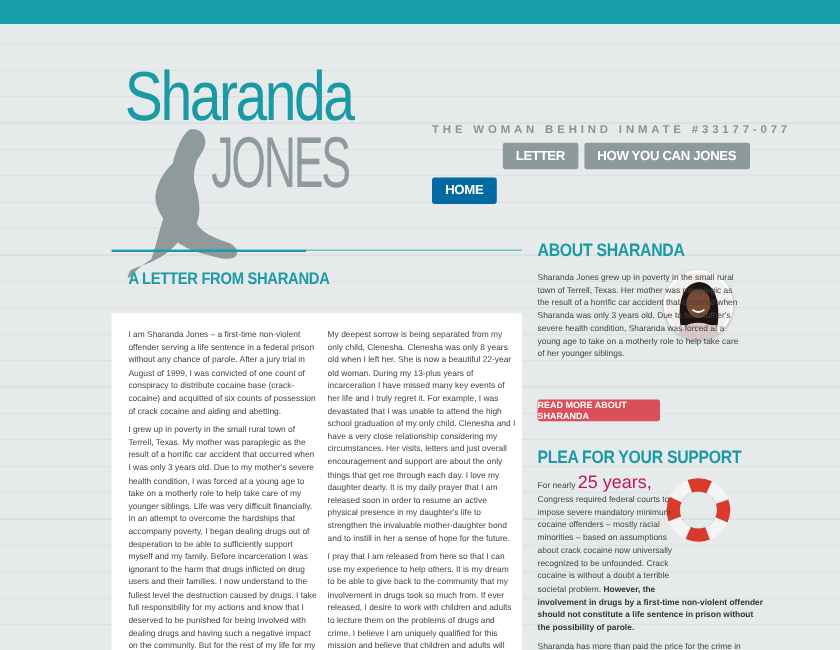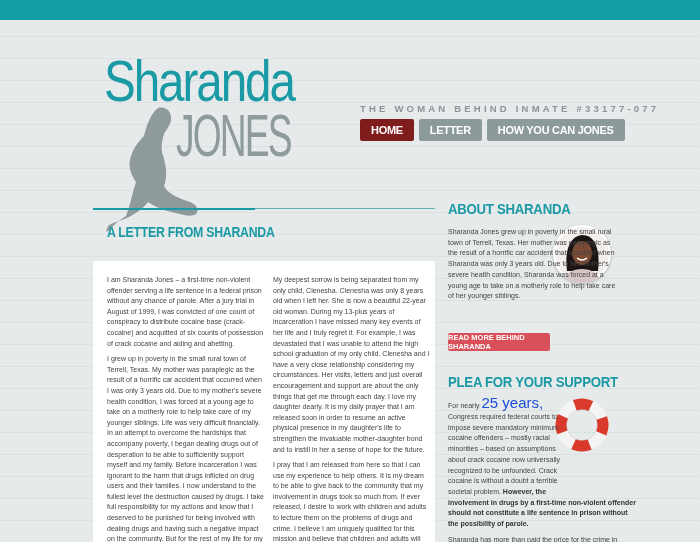--- a/index.html
+++ b/index.html
@@ -35,21 +35,21 @@
     font-size: 9.5px; letter-spacing: 3.2px; color: #8a9495; font-weight: 700;
     font-family: "Liberation Sans", sans-serif;
   }
   .nav { position: absolute; left: 360px; top: 119px; display: flex; gap: 5px; }
   .nav-btn {
     height: 22px; padding: 0 11px; border-radius: 2px;
     font-family: "Liberation Sans", sans-serif; font-weight: 700; font-size: 11px;
     color: #fff; display: flex; align-items: center; letter-spacing: -0.3px;
     transform-origin: left center;
   }
-  .nav-btn.active { background: #7f1d1d; }
+  .nav-btn.active { background: #0369a1; margin-top: 29px; }
   .nav-btn.inactive { background: #8d9a9a; }
 
   
   .rule-thick { position: absolute; left: 93px; top: 208px; width: 162px; height: 2px; background: #1a9aa5; }
   .rule-thin { position: absolute; left: 255px; top: 208px; width: 180px; height: 1px; background: #5ab6bd; }
 
   .letter-title {
     position: absolute; left: 107px; top: 224px;
     font-family: "Liberation Sans", sans-serif; font-weight: 700;
     font-size: 14px; color: #1a9aa5; letter-spacing: -0.3px;
@@ -76,21 +76,21 @@
     position: absolute; left: 553px; top: 225px; width: 58px; height: 58px; border-radius: 50%;
     background: #fff; box-shadow: 0 1px 3px rgba(0,0,0,0.25); overflow: hidden;
   }
   .read-more {
     position: absolute; left: 448px; top: 333px; width: 102px; height: 18px;
     background: #d9505a; border-radius: 2px; color: #fff; font-weight: 700;
     font-size: 7.5px; display: flex; align-items: center; justify-content: center; letter-spacing: 0;
   }
 
   .plea-text { position: absolute; left: 448px; top: 398px; width: 190px; font-size: 7px; line-height: 10.7px; color: #444; }
-  .plea-text .big { font-size: 15px; color: #1d4ed8; font-weight: 400; }
+  .plea-text .big { font-size: 15px; color: #be185d; font-weight: 400; }
   .plea-text strong { color: #333; }
   .lifebuoy { position: absolute; left: 552px; top: 395px; width: 60px; height: 60px; }
   .p-gap { height: 5px; }
 </style>
 </head>
 <body>
 
 <div class="topbar"></div>
 
 <div class="logo">
@@ -126,21 +126,21 @@
 <div class="about-photo">
   <svg width="58" height="58" viewBox="0 0 58 58">
     <circle cx="29" cy="29" r="27" fill="#f2efec"></circle>
     <path d="M14 46 C12 30 14 12 29 10 C44 10 47 28 45 46 Z" fill="#1c1414"></path>
     <ellipse cx="29" cy="28" rx="10" ry="12" fill="#7a4a32"></ellipse>
     <path d="M10 58 C12 48 20 44 29 44 C38 44 46 48 48 58 Z" fill="#d8c5c8"></path>
     <path d="M24 33 Q29 37 34 33" stroke="#fff" stroke-width="1.5" fill="none"></path>
   </svg>
 </div>
 <p class="about-text">Sharanda Jones grew up in poverty in the small rural town of Terrell, Texas.  Her mother was paraplegic as the result of a horrific car accident that occurred when Sharanda was only 3 years old.  Due to her mother's severe health condition, Sharanda was forced at a young age to take on a motherly role to help take care of her younger siblings.</p>
-<div class="read-more">READ MORE BEHIND SHARANDA</div>
+<div class="read-more">READ MORE ABOUT SHARANDA</div>
 
 <h3 class="side-title plea-title">PLEA FOR YOUR SUPPORT</h3>
 <svg class="lifebuoy" viewBox="0 0 60 60">
   <rect x="9" y="9" width="42" height="42" rx="8" transform="rotate(45 30 30)" fill="none" stroke="#d5b98a" stroke-width="1"></rect>
   <circle cx="30" cy="30" r="21" fill="none" stroke="#f4f4f4" stroke-width="11"></circle>
   <circle cx="30" cy="30" r="21" fill="none" stroke="#d93a2b" stroke-width="11" stroke-dasharray="16.5 16.5" stroke-dashoffset="8"></circle>
   <circle cx="30" cy="30" r="15.5" fill="none" stroke="rgba(0,0,0,0.08)" stroke-width="1"></circle>
 </svg>
 <div class="plea-text">
   <span>For nearly </span><span class="big">25 years</span><span class="big">,</span><br>

